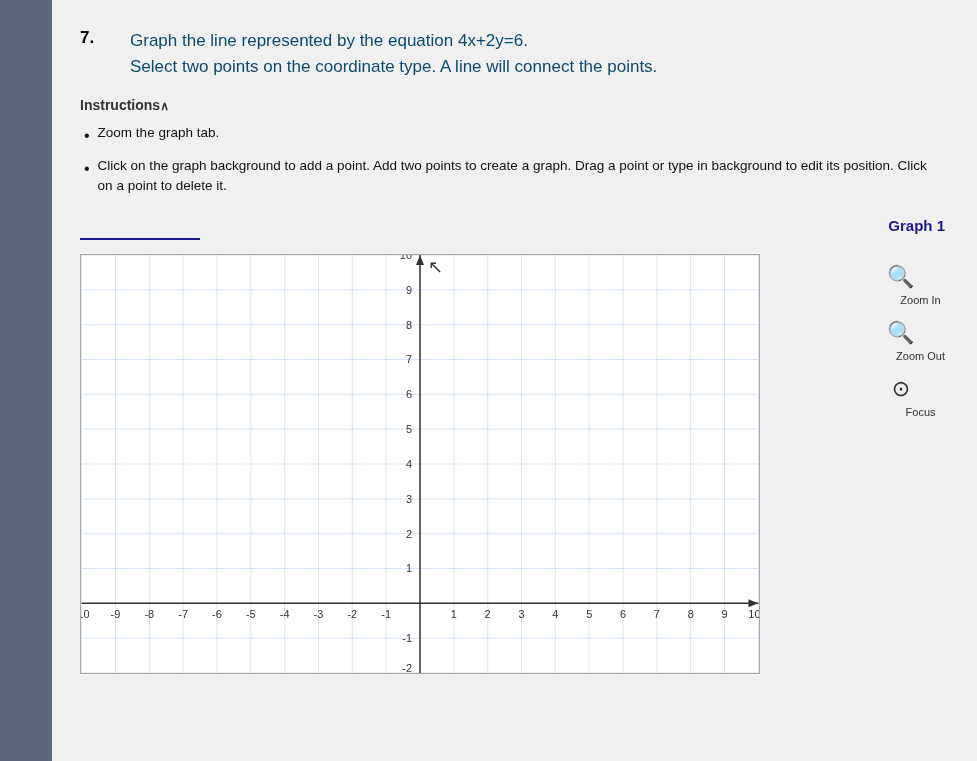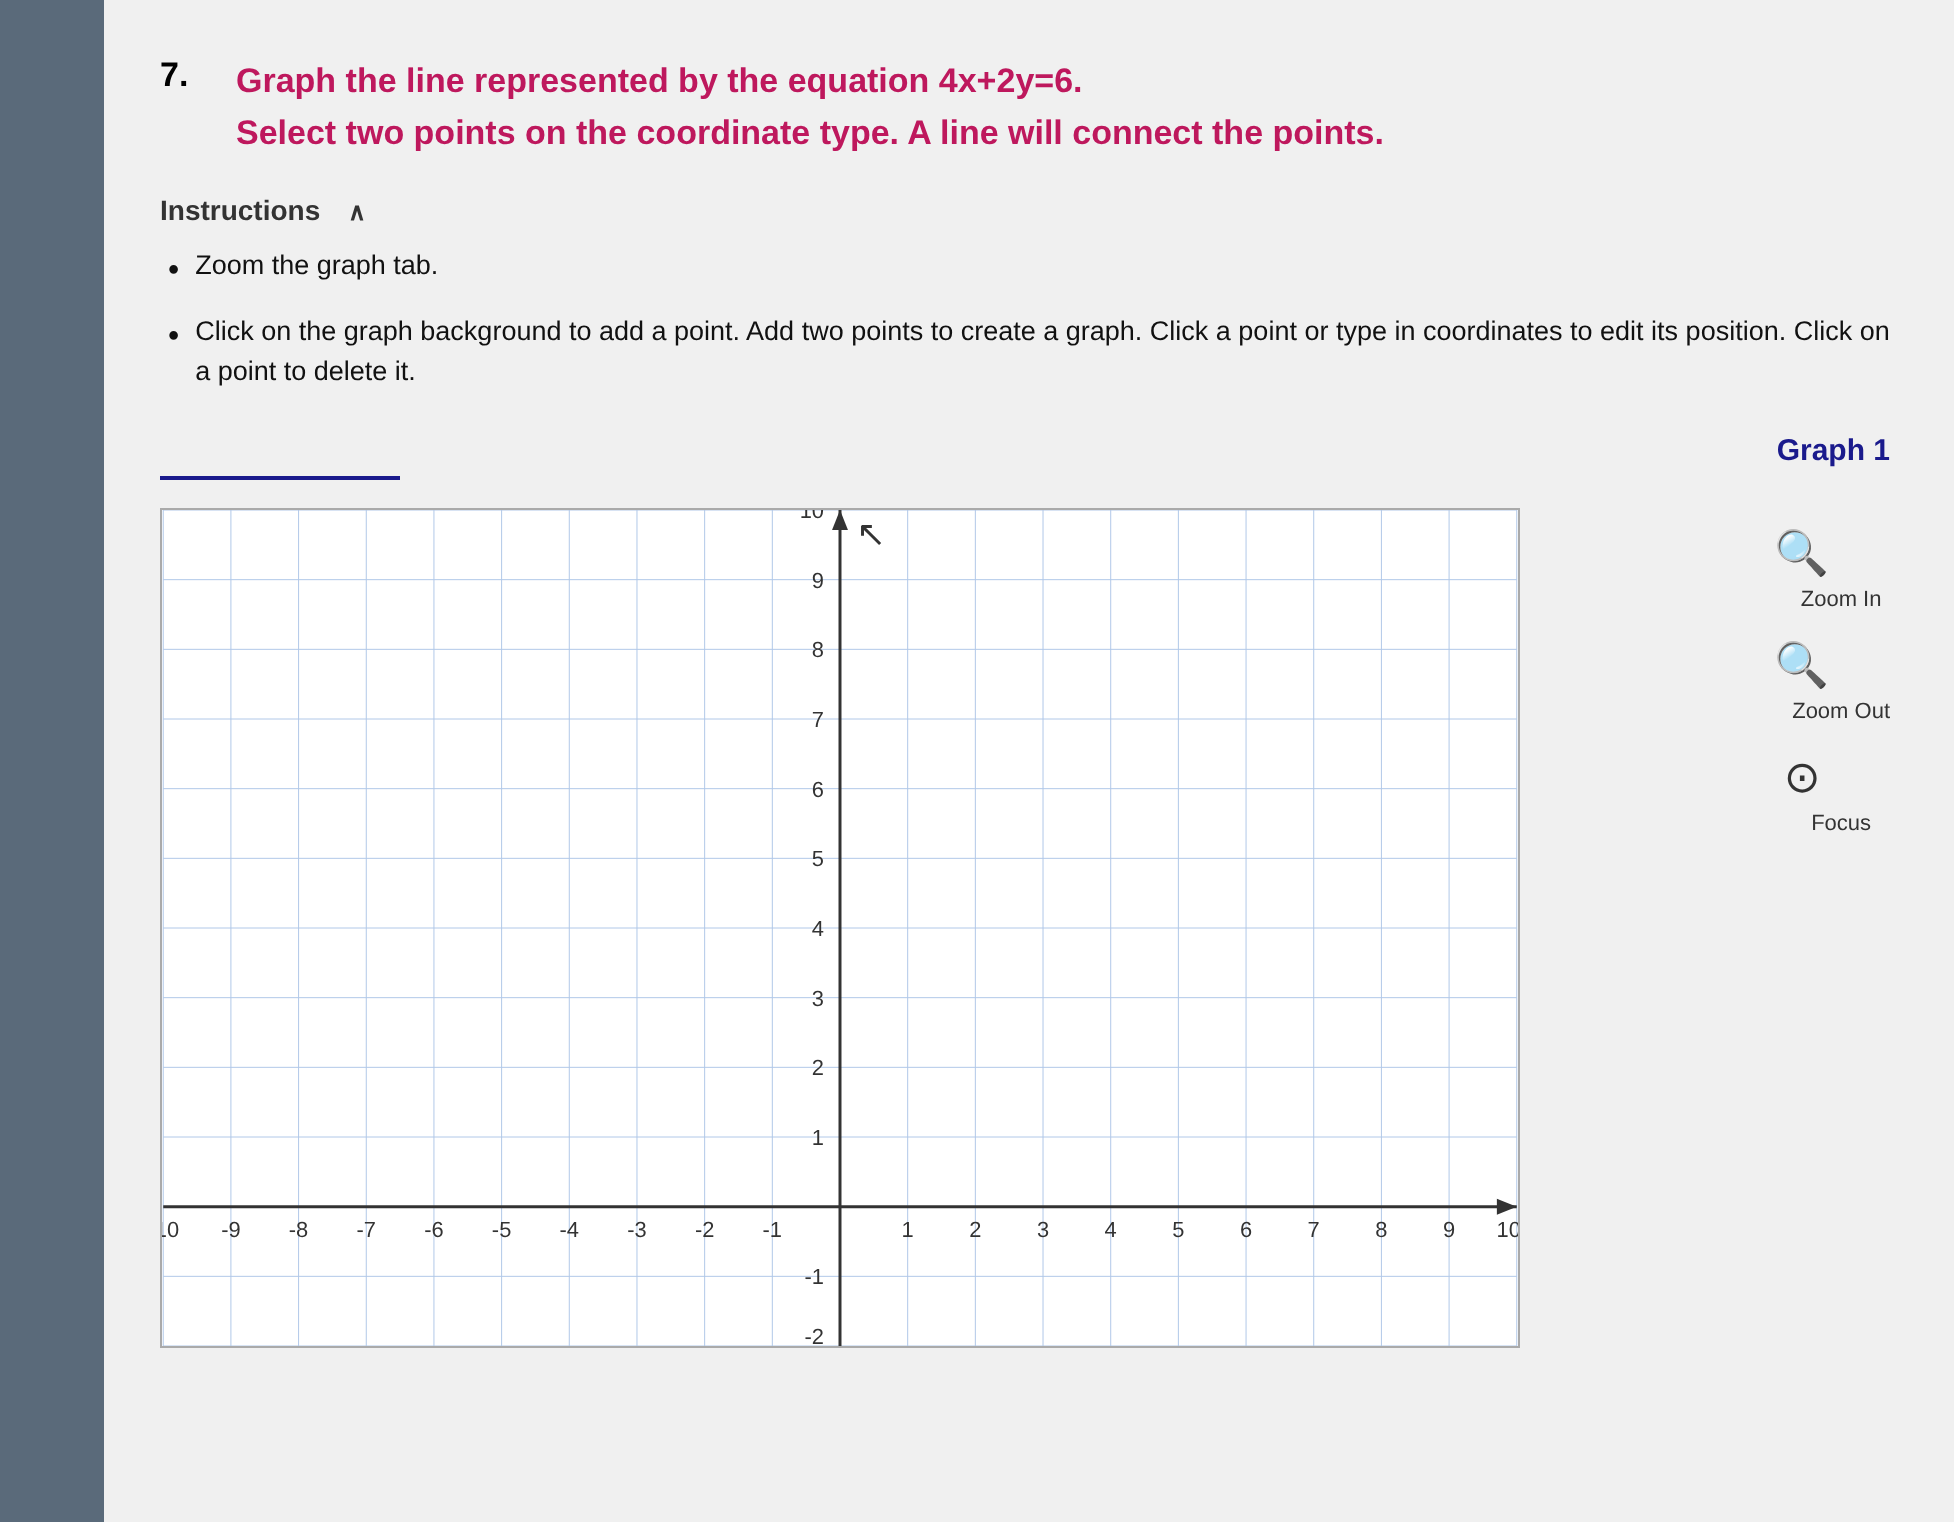--- a/index.html
+++ b/index.html
@@ -41,34 +41,35 @@
     .question-number {
       font-size: 17px;
       font-weight: bold;
       color: #000;
       margin-right: 14px;
       min-width: 24px;
     }
 
     .question-text {
       font-size: 17px;
-      font-weight: bold;
-      color: #be185d;
+      font-weight: normal;
+      color: #0c4a6e;
       line-height: 1.5;
+      margin-left: 12px;
     }
 
     .instructions-toggle {
       display: flex;
       align-items: flex-end;
       cursor: pointer;
       margin-bottom: 10px;
       font-size: 14px;
       font-weight: bold;
       color: #333;
-      gap: 14px;
+      gap: 0;
     }
 
     .instructions-toggle .caret {
       font-size: 12px;
     }
 
     .instruction-list {
       margin-bottom: 20px;
       padding-left: 4px;
     }
@@ -179,21 +180,21 @@
       <span class="caret">∧</span>
     </div>
 
     <div class="instruction-list">
       <div class="instruction-item">
         <span class="bullet">•</span>
         <span>Zoom the graph tab.</span>
       </div>
       <div class="instruction-item">
         <span class="bullet">•</span>
-        <span>Click on the graph background to add a point. Add two points to create a graph. Click a point or type in coordinates to edit its position. Click on a point to delete it.</span>
+        <span>Click on the graph background to add a point. Add two points to create a graph. Drag a point or type in background to edit its position. Click on a point to delete it.</span>
       </div>
     </div>
 
     <div class="graph-title">Graph 1</div>
     <div class="graph-underline"></div>
 
     <div class="graph-area">
       <div class="graph-wrapper">
         <div class="graph-canvas">
           <svg viewBox="0 0 680 420" xmlns="http://www.w3.org/2000/svg">

